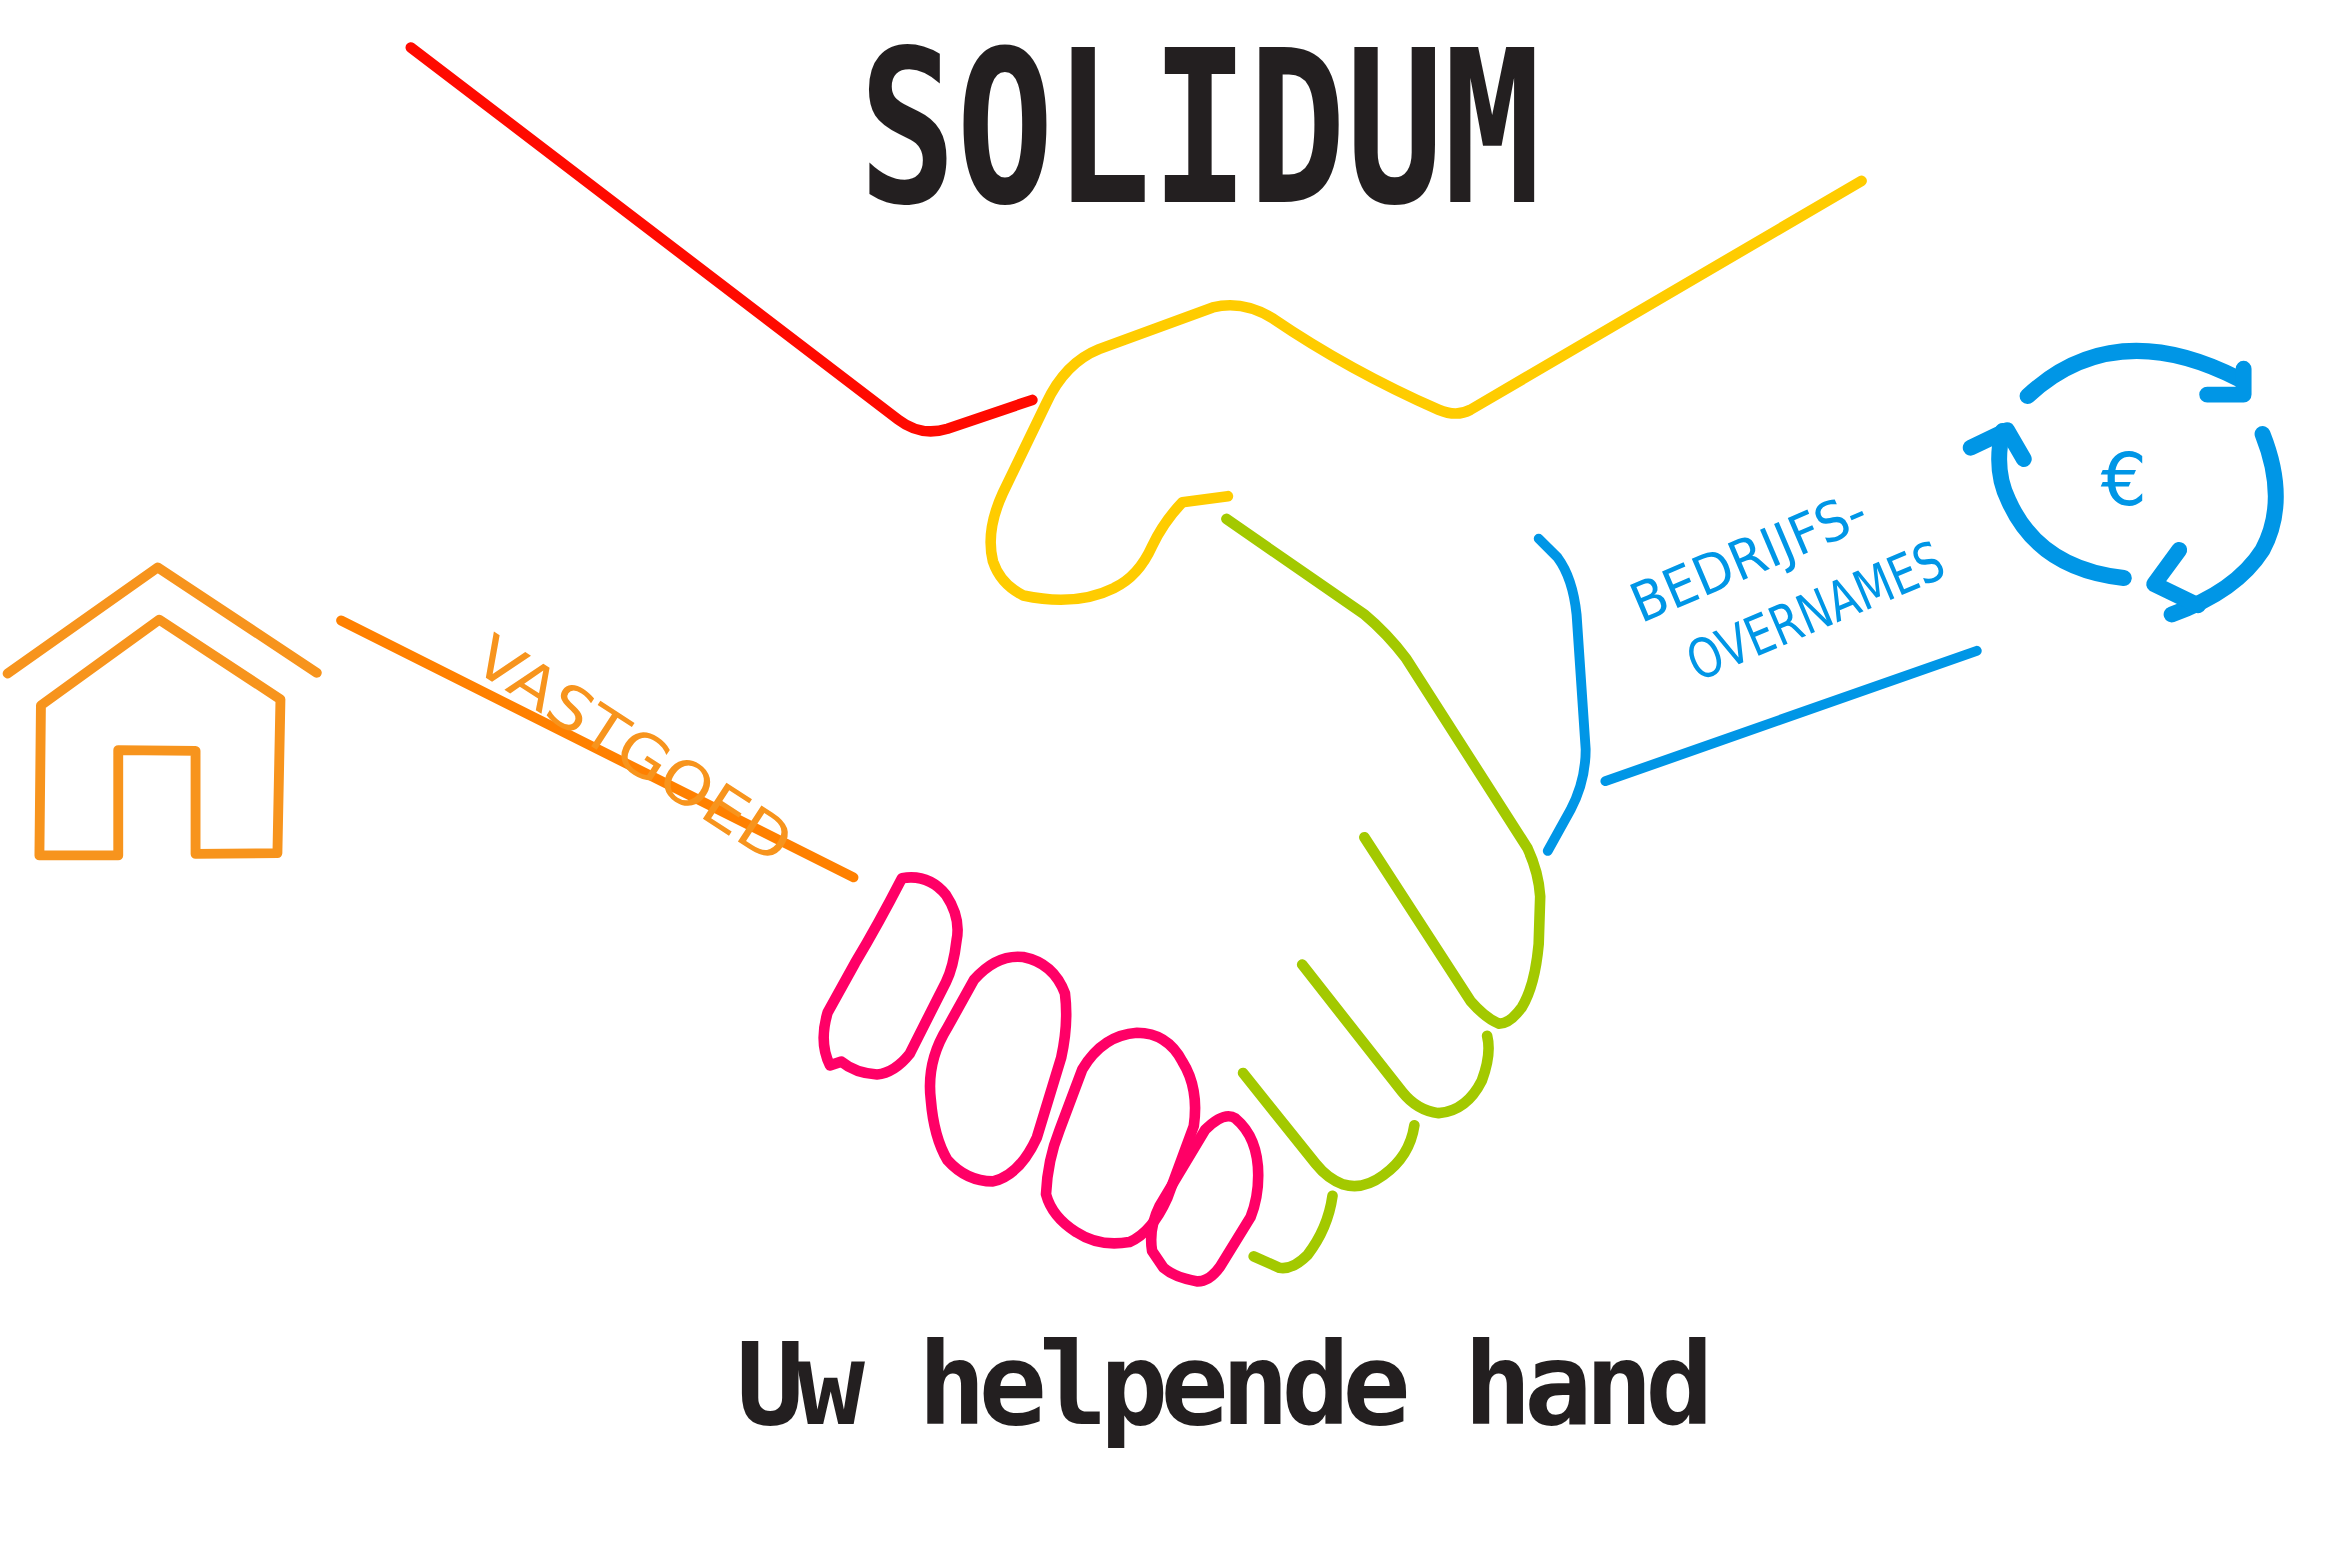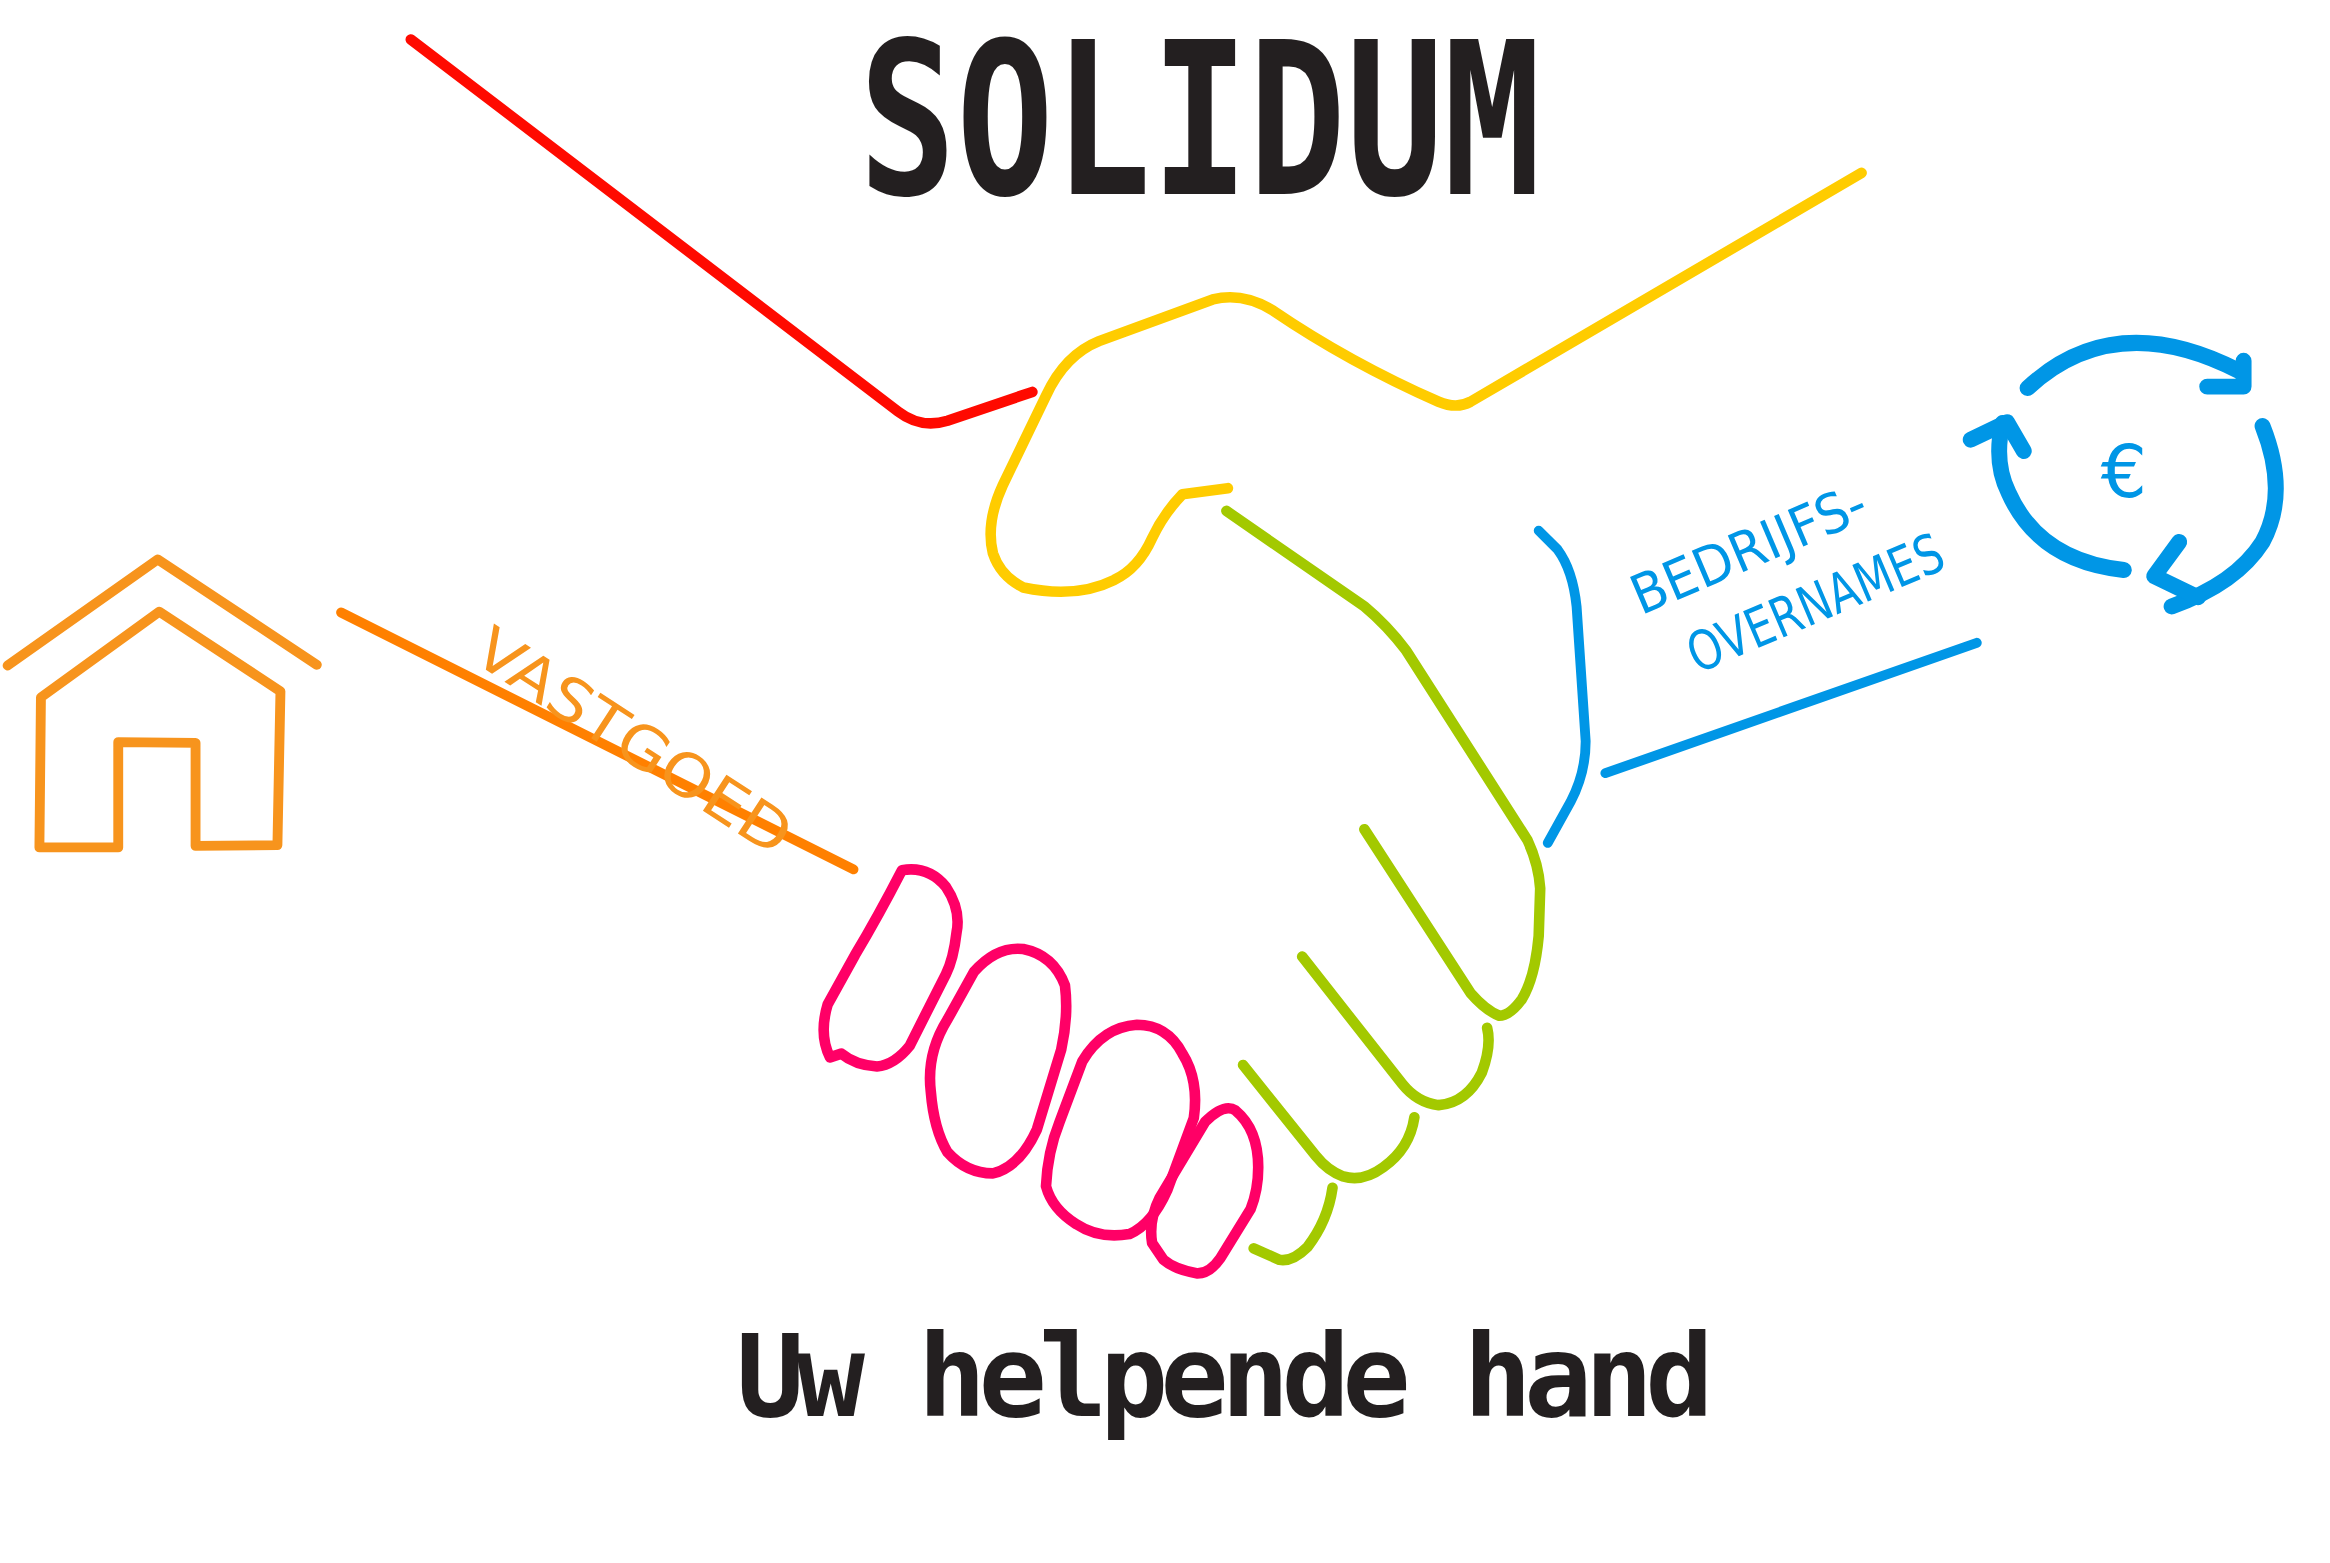--- a/index.html
+++ b/index.html
@@ -1,17 +1,17 @@
 <!DOCTYPE html>
 <html style="font-size:12px"><head>
 <meta charset="utf-8">
 <style>
   html, body { margin: 0; padding: 0; background: #ffffff; }
   body { width: 2330px; height: 1563px; overflow: hidden; position: relative; }
-  .canvas { position: absolute; left: 0; top: 0; width: 2330px; height: 1243px; border-radius: 31px; }
+  .canvas { position: absolute; left: 0; top: 8px; width: 2330px; height: 1243px; border-radius: 31px; }
   svg { display: block; }
   .stroke { fill: none; stroke-linecap: round; stroke-linejoin: round; }
   .title {
     font-family: "DejaVu Sans Mono", "Liberation Mono", monospace;
     font-weight: bold;
   }
   .label {
     font-family: "DejaVu Sans Condensed", "DejaVu Sans", "Liberation Sans", sans-serif;
   }
 </style>

